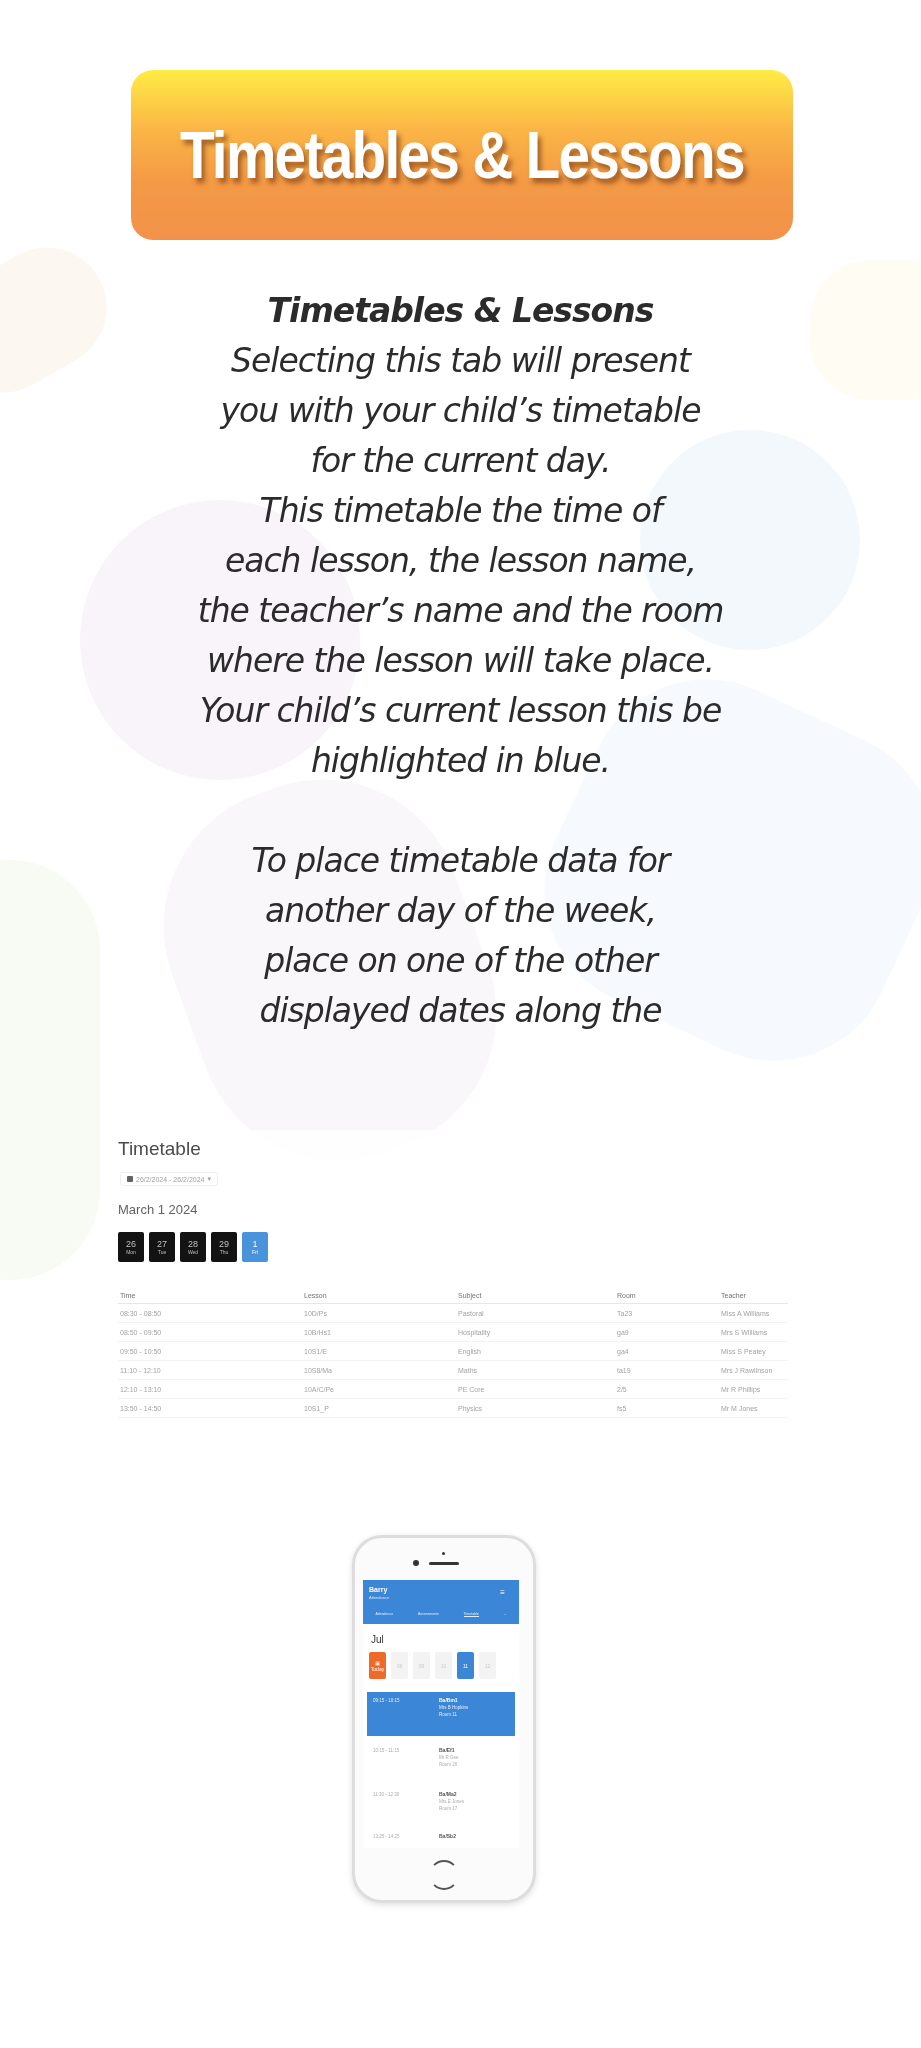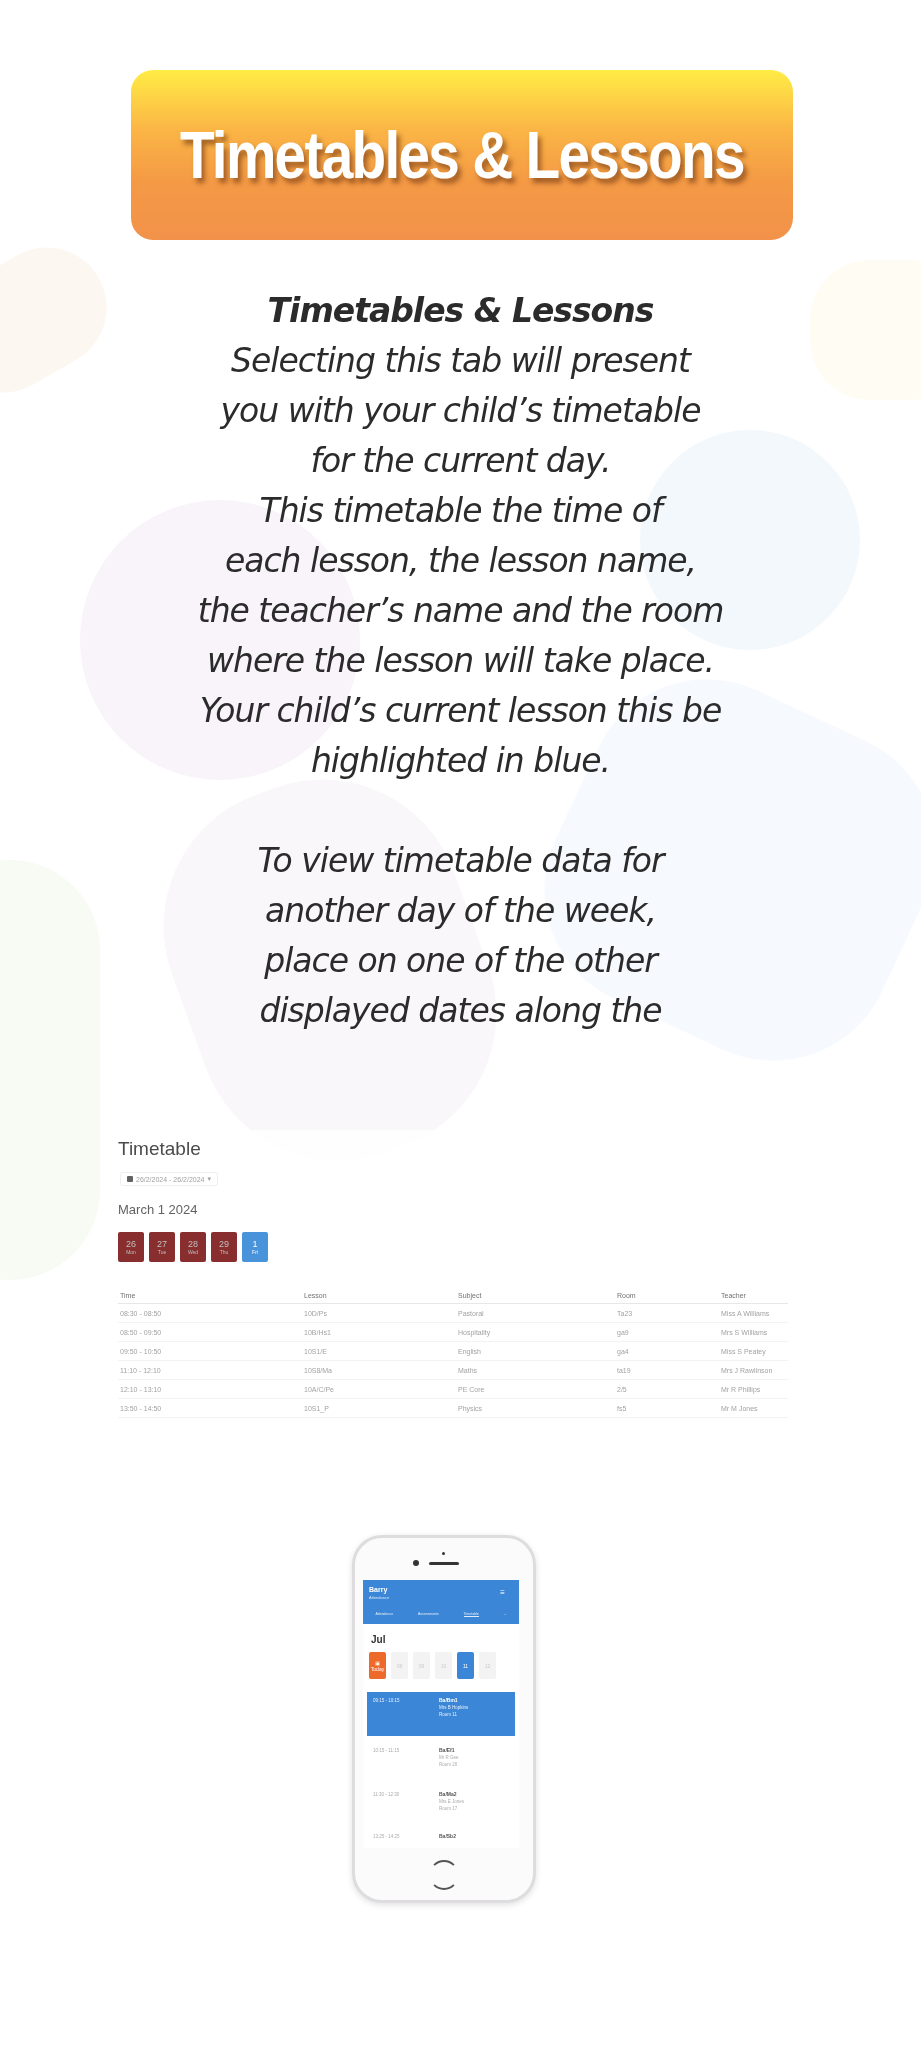--- a/index.html
+++ b/index.html
@@ -47,21 +47,21 @@
   }
   .tt-title { position: absolute; left: 6px; top: 8px; font-size: 19px; color: #3c3c3c; }
   .tt-range {
     position: absolute; left: 8px; top: 42px; padding: 2px 6px; font-size: 7px; color: #999;
     border: 1px solid #eee; border-radius: 3px; display: flex; align-items: center; gap: 3px;
   }
   .tt-range .cal { width: 6px; height: 6px; background: #555; border-radius: 1px; display: inline-block; }
   .tt-date { position: absolute; left: 6px; top: 72px; font-size: 13px; color: #555; }
   .tt-days { position: absolute; left: 6px; top: 102px; display: flex; gap: 5px; }
   .tt-day {
-    width: 26px; height: 30px; border-radius: 2px; background: #7f1d1d; color: #bbb;
+    width: 26px; height: 30px; border-radius: 2px; background: #000000; color: #bbb;
     display: flex; flex-direction: column; align-items: center; justify-content: center; font-size: 8px;
   }
   .tt-day .dn { font-size: 9px; }
   .tt-day .dw { font-size: 5px; }
   .tt-day.active { background: #3a8ad8; color: #fff; }
   .tt-table { position: absolute; left: 6px; top: 158px; width: 670px; border-collapse: collapse; font-size: 7px; color: #9a9a9a; }
   .tt-table th { text-align: left; font-weight: normal; color: #666; padding: 4px 2px; border-bottom: 1px solid #e6e6e6; }
   .tt-table td { padding: 5px 2px; border-bottom: 1px solid #f2f2f2; height: 8px; }
   .tt-table .c-time { width: 180px; } .tt-table .c-lesson { width: 150px; }
   .tt-table .c-subject { width: 155px; } .tt-table .c-room { width: 100px; }
@@ -76,21 +76,21 @@
   .phone-cam { position: absolute; left: 58px; top: 22px; width: 6px; height: 6px; background: #333; border-radius: 50%; }
   .phone-dot { position: absolute; left: 87px; top: 14px; width: 3px; height: 3px; background: #333; border-radius: 50%; }
   .phone-home { position: absolute; left: 74px; top: 322px; width: 26px; height: 26px; border: 2px solid #555; border-radius: 50%; border-left-color: transparent; border-right-color: transparent; }
   .screen { position: absolute; left: 8px; top: 42px; width: 156px; height: 268px; background: #fff; overflow: hidden; }
   .app-header { background: #3b86d6; height: 44px; position: relative; color: #fff; }
   .app-name { position: absolute; left: 6px; top: 6px; font-size: 7px; font-weight: bold; }
   .app-sub { position: absolute; left: 6px; top: 15px; font-size: 4px; opacity: 0.8; }
   .app-menu { position: absolute; right: 14px; top: 8px; font-size: 8px; }
   .app-tabs { position: absolute; left: 0; top: 32px; width: 100%; display: flex; justify-content: space-around; font-size: 3.5px; opacity: 0.85; }
   .app-tabs .on { border-bottom: 1px solid #fff; }
-  .app-month { position: absolute; left: 8px; top: 54px; font-size: 10px; color: #333; font-weight: bold; text-align: center; }
+  .app-month { position: absolute; left: 8px; top: 54px; font-size: 10px; color: #333; font-weight: normal; text-align: center; }
   .app-days { position: absolute; left: 6px; top: 72px; display: flex; gap: 5px; }
   .app-day { width: 17px; height: 27px; border-radius: 2px; background: #f3f3f3; color: #ccc; font-size: 5px; display: flex; flex-direction: column; align-items: center; justify-content: center; }
   .app-day.today { background: #ee6a2a; color: #fff; }
   .app-day.active { background: #3b86d6; color: #fff; }
   .app-lesson { position: absolute; left: 4px; width: 148px; font-size: 4.5px; color: #aaa; }
   .app-lesson.current { background: #3b86d6; color: #e7f0fb; height: 44px; }
   .app-lesson .lt { position: absolute; left: 6px; top: 6px; }
   .app-lesson .ls { position: absolute; left: 72px; top: 5px; font-weight: bold; color: #555; font-size: 5px; }
   .app-lesson.current .ls { color: #fff; }
   .app-lesson .lx { position: absolute; left: 72px; top: 13px; }
@@ -116,21 +116,21 @@
   <span class="line">Selecting this tab will present</span>
   <span class="line">you with your child’s timetable</span>
   <span class="line">for the current day.</span>
   <span class="line">This timetable the time of</span>
   <span class="line">each lesson, the lesson name,</span>
   <span class="line">the teacher’s name and the room</span>
   <span class="line">where the lesson will take place.</span>
   <span class="line">Your child’s current lesson this be</span>
   <span class="line">highlighted in blue.</span>
   <span class="gap"></span>
-  <span class="line">To view timetable data for</span>
+  <span class="line">To place timetable data for</span>
   <span class="line">another day of the week,</span>
   <span class="line">place on one of the other</span>
   <span class="line">displayed dates along the</span>
 </div>
 
 <div class="tt">
   <div class="tt-title">Timetable</div>
   <div class="tt-range">
     <span class="cal"></span>
     <span>26/2/2024 - 26/2/2024</span>

